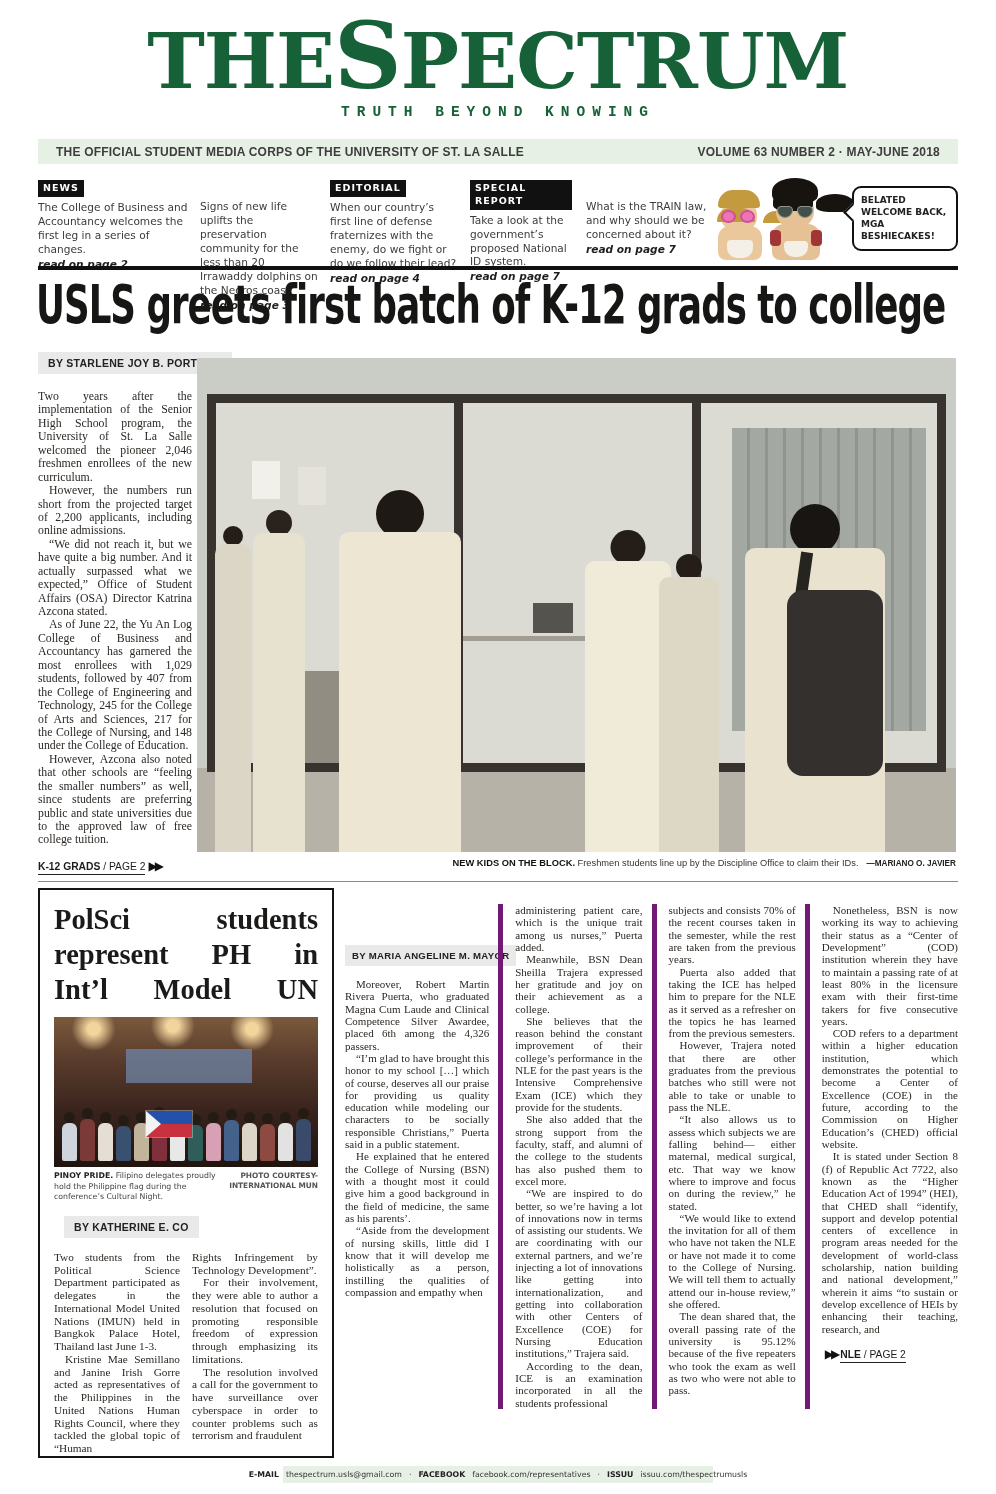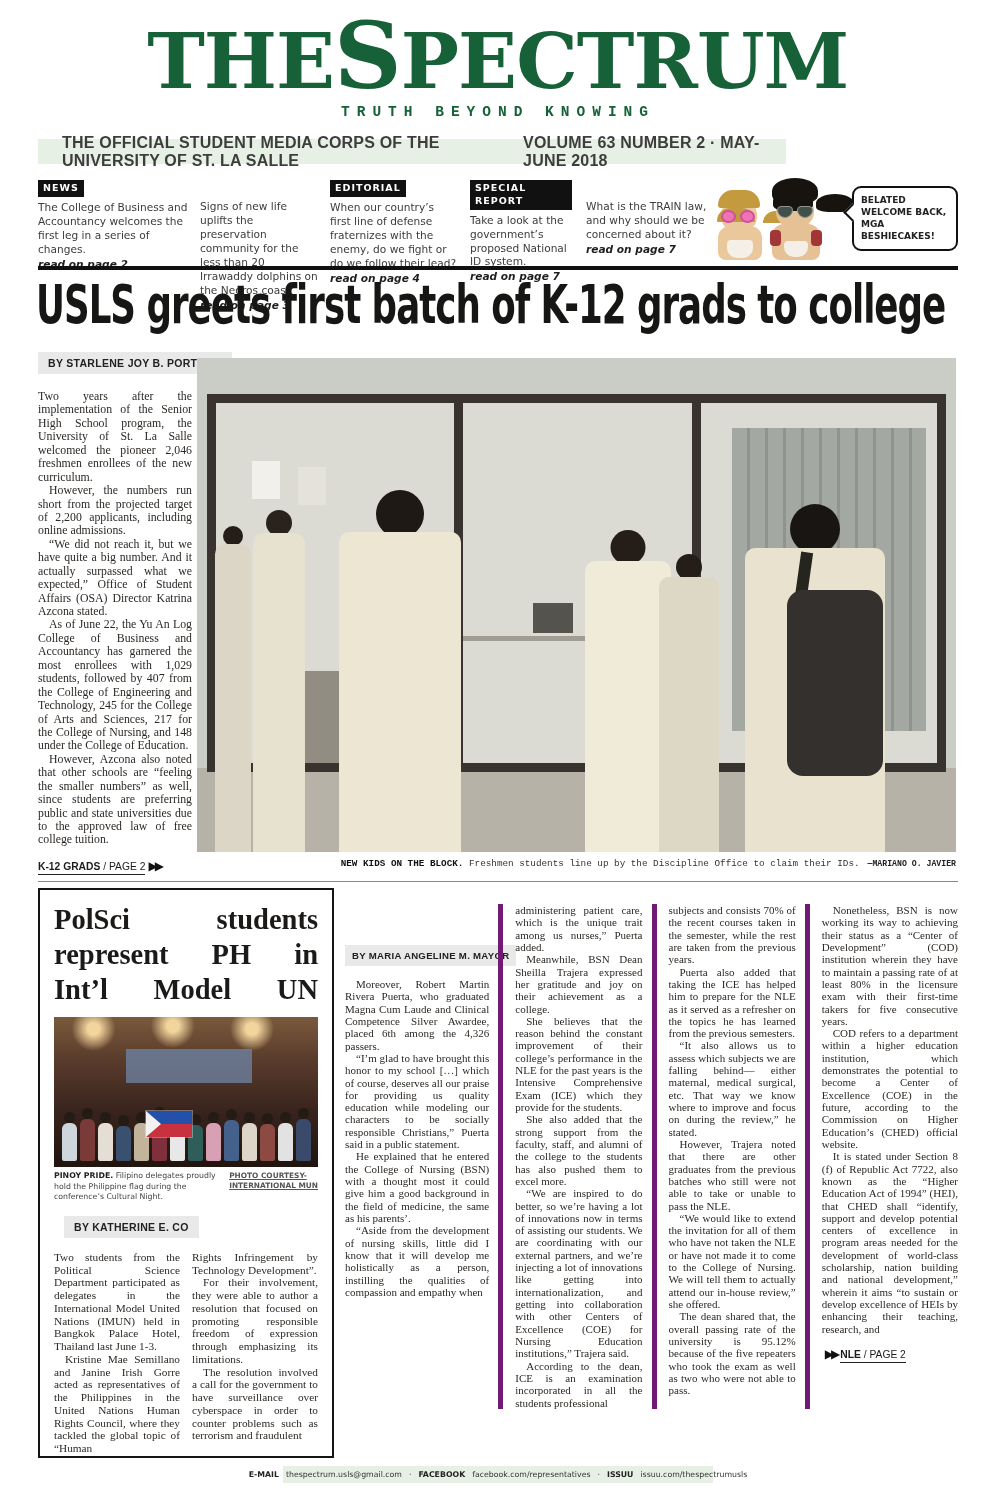--- a/index.html
+++ b/index.html
@@ -8,24 +8,24 @@
           font-family:"DejaVu Sans", sans-serif; color:#2c2824;border-radius:9px; }
 
   
   .masthead { position:absolute; top:16px; left:0; width:100%; text-align:center; }
   .mast-title { display:inline-block; font-family:"DejaVu Serif", serif; font-weight:bold;
                 color:var(--green,#176138); font-size:76px; line-height:80px; letter-spacing:-1px;
                 transform:scaleX(1.02); }
   .mast-title .bigS { font-size:92px; }
   .tagline { margin-top:2px; font-family:Liberation Mono, monospace; font-weight:bold; font-size:14.5px;
              letter-spacing:7px; color:var(--green,#176138); }
-  .infobar { position:absolute; left:38px; top:139px; width:748px; height:25px;
+  .infobar { position:absolute; left:38px; top:139px; width:920px; height:25px;
              background:var(--lightgreen,#e7f0e5); display:flex; justify-content:space-between;
-             align-items:center; padding:0 24px; font-family:"Liberation Sans", sans-serif;
-             font-weight:bold; font-size:16px; color:#3d3d3d; letter-spacing:0.2px; }
+             align-items:center; padding:0 18px; font-family:"Liberation Sans", sans-serif;
+             font-weight:bold; font-size:12px; color:#3d3d3d; letter-spacing:0.2px; }
 
   
   .teaser { position:absolute; top:180px; font-family:"DejaVu Sans", sans-serif;
             font-size:10.6px; line-height:1.32; color:#3b3b3b; }
   .t0 { left:38px;  width:158px; }
   .t1 { left:200px; width:120px; }
   .t2 { left:330px; width:128px; }
   .t3 { left:470px; width:102px; }
   .t4 { left:586px; width:124px; }
   .badge { display:inline-block; background:#111; color:#fff; font-weight:bold; font-size:9.5px;
@@ -108,21 +108,21 @@
   .p3 .head { width:48px; height:48px; background:#1f1915; } .p3 .torso { top:42px; background:#ece6d3; }
   .p4 { left:388px; top:172px; width:86px; height:322px; }
   .p4 .head { width:35px; height:35px; } .p4 .torso { top:31px; background:#f0ead9; }
   .p5 { left:462px; top:196px; width:60px; height:298px; }
   .p5 .head { width:26px; height:26px; } .p5 .torso { top:23px; background:#ddd7c6; }
   .p6 { left:548px; top:146px; width:140px; height:348px; }
   .p6 .head { width:50px; height:50px; background:#191512; } .p6 .torso { top:44px; background:#e9e2cf; }
   .p6 .pack { position:absolute; top:86px; left:42px; width:96px; height:186px; background:#33302d; border-radius:16px; }
   .p6 .strap { position:absolute; top:48px; left:52px; width:12px; height:60px; background:#26241f; transform:rotate(8deg); }
   .caption-main { position:absolute; left:197px; top:858px; width:759px; text-align:right;
-                  font-size:9.3px; color:#333; font-family:Liberation Mono, monospace; }
+                  font-size:9.3px; color:#333; font-family:Liberation Sans, sans-serif; }
   .caption-main .lead { font-weight:bold; color:#111; }
   .caption-main .credit { font-weight:bold; font-size:8.2px; color:#222; margin-left:8px; }
 
   
   .polsci { position:absolute; left:38px; top:888px; width:296px; height:570px;
             border:2.5px solid #141414; padding:13px 14px; overflow:hidden; background:#fff; }
   .serif-h { font-family:"Liberation Serif", serif; font-weight:bold; color:#1c1a18; }
   .jline { text-align:justify; text-align-last:justify; }
   .polsci-h { font-size:28.5px; line-height:1.22; }
   .mun-photo { position:relative; width:100%; height:150px; margin-top:10px; overflow:hidden;
@@ -141,21 +141,21 @@
   .pp:nth-of-type(9){left:152px;background:#d8a0b4;}.pp:nth-of-type(10){left:170px;height:41px;background:#44618c;}
   .pp:nth-of-type(11){left:188px;background:#ddd6c8;}.pp:nth-of-type(12){left:206px;height:37px;background:#8c4a42;}
   .pp:nth-of-type(13){left:224px;background:#e2e2e2;}.pp:nth-of-type(14){left:242px;height:42px;background:#3a4a6b;}
   .flagph { position:absolute; left:92px; bottom:30px; width:46px; height:26px;
             background:linear-gradient(#2350a8 50%, #c8313e 50%); box-shadow:0 0 0 1px rgba(255,255,255,.35); }
   .flagph::before { content:""; position:absolute; left:0; top:0; border-top:13px solid transparent;
                     border-bottom:13px solid transparent; border-left:15px solid #f2f2f2; }
   .cap-row { display:flex; justify-content:space-between; margin-top:4px; font-size:7.8px;
              line-height:1.35; color:#444; }
   .cap-row .cl { width:64%; } .cap-row .lead { font-weight:bold; color:#222; }
-  .cap-row .cr { font-weight:bold; font-size:7.4px; color:#555;text-decoration:underline; }
+  .cap-row .cr { text-align:right; font-weight:bold; font-size:7.4px; color:#555; }
   .byline2-wrap { margin-top:13px; margin-left:10px; }
   .pol-cols { display:flex; gap:12px; margin-top:13px; }
   .pol-cols .col { width:50%; }
   .pol-cols p { font-size:11.3px; line-height:1.13; }
 
   
   .nle { position:absolute; left:345px; top:892px; width:613px; }
   .nle-h { font-size:44px; line-height:1.16; }
   .nle-cols { display:flex; margin-top:12px; }
   .ncol { width:25%; padding:0 9px; }
@@ -361,22 +361,22 @@
         <p>administering patient care, which is the unique trait among us nurses,” Puerta added.</p>
         <p class="indent">Meanwhile, BSN Dean Sheilla Trajera expressed her gratitude and joy on their achievement as a college.</p>
         <p class="indent">She believes that the reason behind the constant improvement of their college’s performance in the NLE for the past years is the Intensive Comprehensive Exam (ICE) which they provide for the students.</p>
         <p class="indent">She also added that the strong support from the faculty, staff, and alumni of the college to the students has also pushed them to excel more.</p>
         <p class="indent">“We are inspired to do better, so we’re having a lot of innovations now in terms of assisting our students. We are coordinating with our external partners, and we’re injecting a lot of innovations like getting into internationalization, and getting into collaboration with other Centers of Excellence (COE) for Nursing Education institutions,” Trajera said.</p>
         <p class="indent">According to the dean, ICE is an examination incorporated in all the students professional</p>
       </div>
       <div class="ncol">
         <p>subjects and consists 70% of the recent courses taken in the semester, while the rest are taken from the previous years.</p>
         <p class="indent">Puerta also added that taking the ICE has helped him to prepare for the NLE as it served as a refresher on the topics he has learned from the previous semesters.</p>
+        <p class="indent">However, Trajera noted that there are other graduates from the previous batches who still were not able to take or unable to pass the NLE.</p>
         <p class="indent">“It also allows us to assess which subjects we are falling behind— either maternal, medical surgical, etc. That way we know where to improve and focus on during the review,” he stated.</p>
-        <p class="indent">However, Trajera noted that there are other graduates from the previous batches who still were not able to take or unable to pass the NLE.</p>
         <p class="indent">“We would like to extend the invitation for all of them who have not taken the NLE or have not made it to come to the College of Nursing. We will tell them to actually attend our in-house review,” she offered.</p>
         <p class="indent">The dean shared that, the overall passing rate of the university is 95.12% because of the five repeaters who took the exam as well as two who were not able to pass.</p>
       </div>
       <div class="ncol">
         <p class="indent">Nonetheless, BSN is now working its way to achieving their status as a “Center of Development” (COD) institution wherein they have to maintain a passing rate of at least 80% in the licensure exam with their first-time takers for five consecutive years.</p>
         <p class="indent">COD refers to a department within a higher education institution, which demonstrates the potential to become a Center of Excellence (COE) in the future, according to the Commission on Higher Education’s (CHED) official website.</p>
         <p class="indent">It is stated under Section 8 (f) of Republic Act 7722, also known as the “Higher Education Act of 1994” (HEI), that CHED shall “identify, support and develop potential centers of excellence in program areas needed for the development of world-class scholarship, nation building and national development,” wherein it aims “to sustain or develop excellence of HEIs by enhancing their teaching, research, and</p>
         <div class="jumpline">
           <span class="arr">▶▶</span><span class="jt"><b>NLE</b><span> / PAGE 2</span></span>
         </div>

